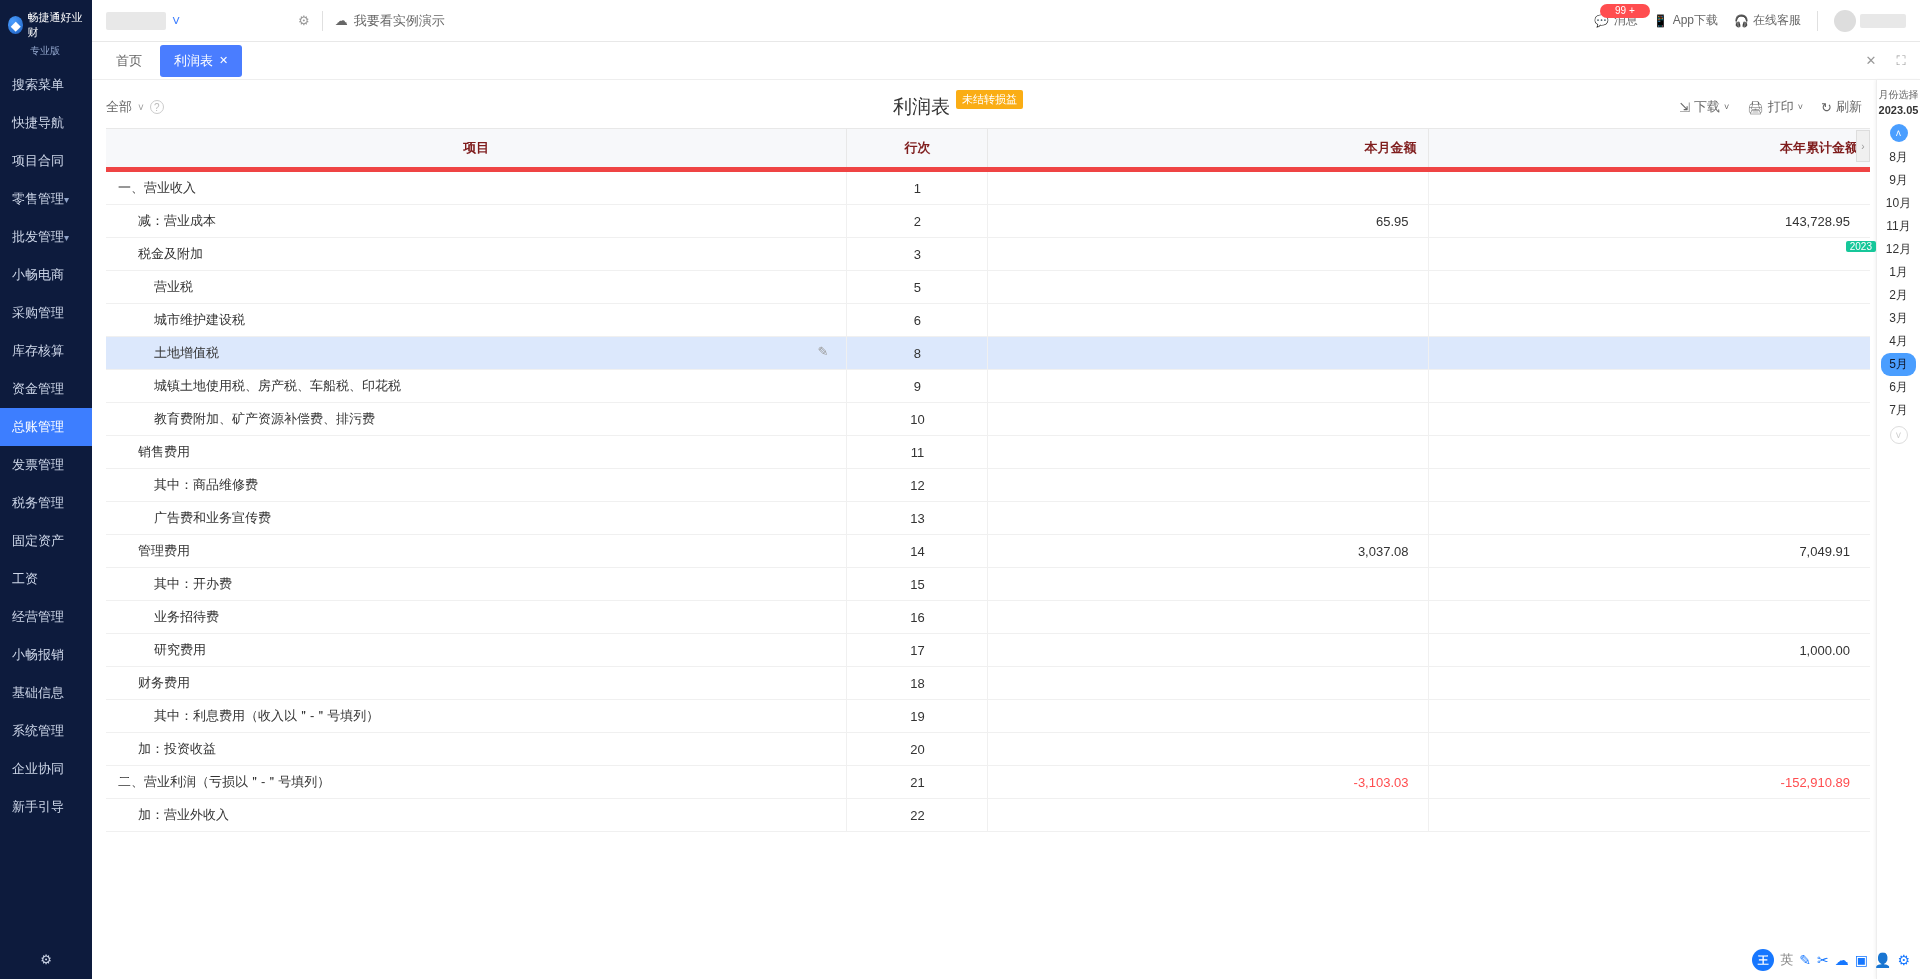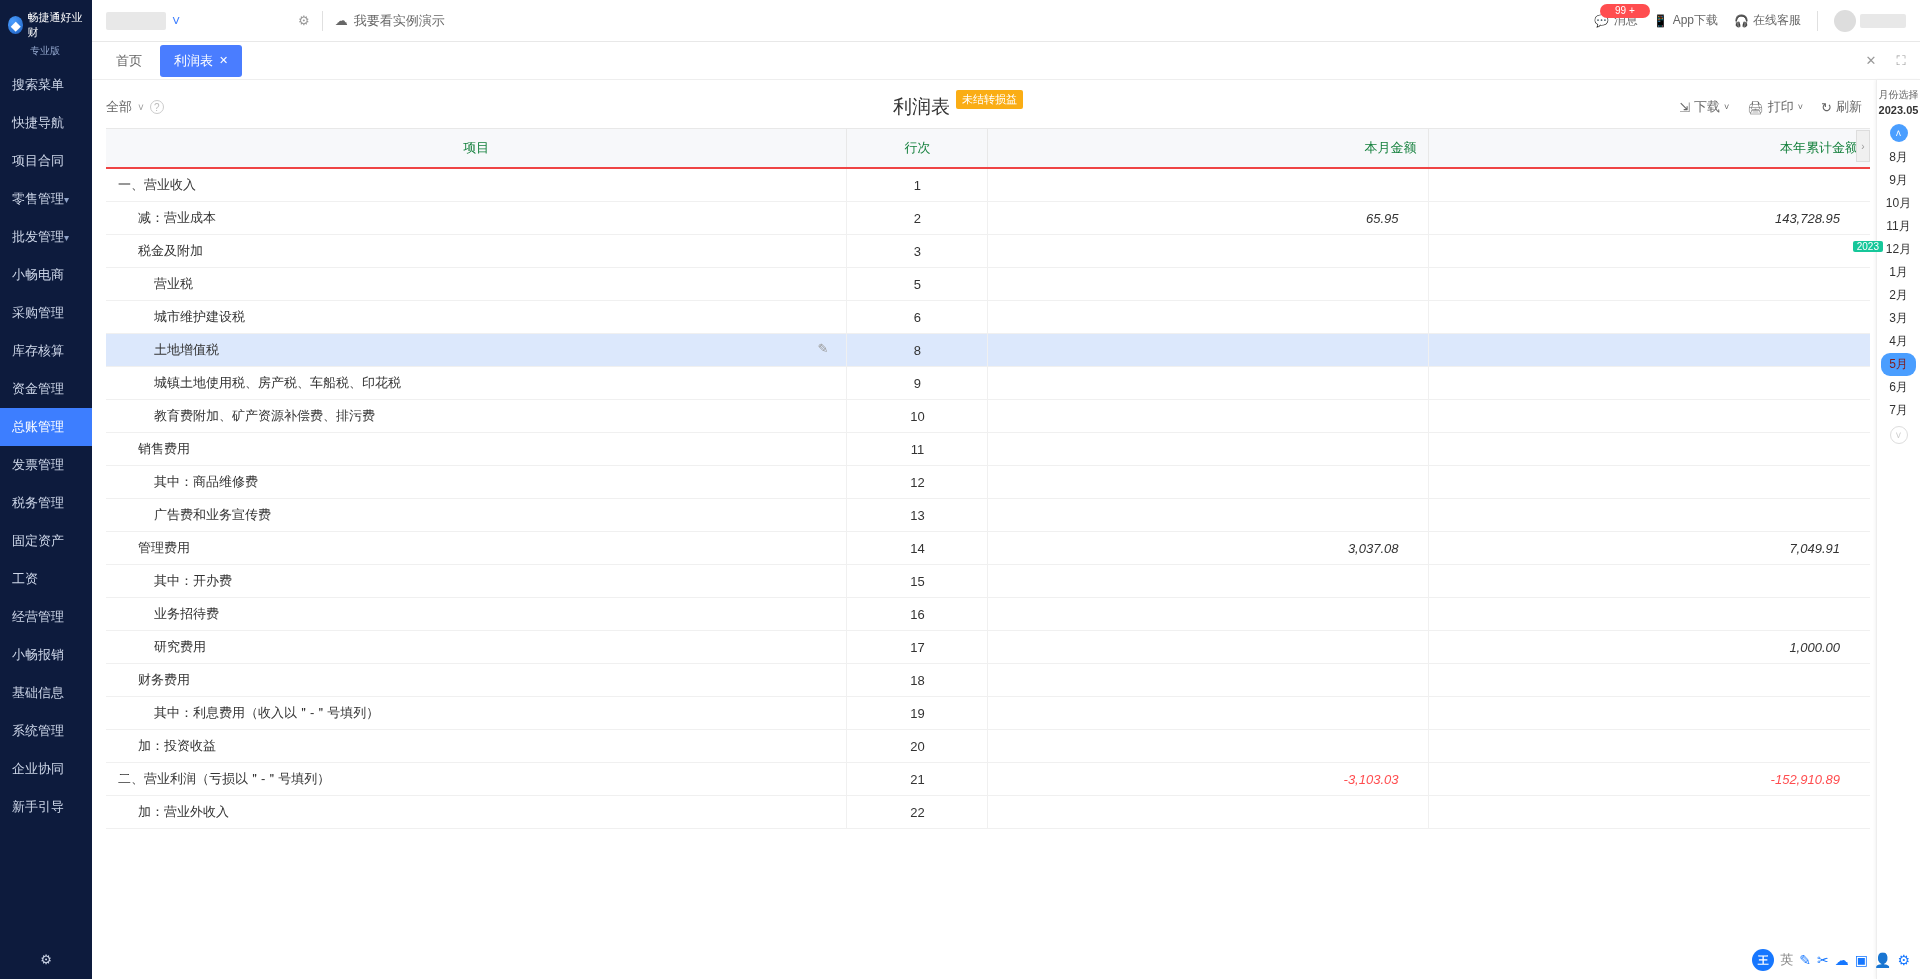--- a/index.html
+++ b/index.html
@@ -49,46 +49,46 @@
 .help-icon { width: 14px; height: 14px; border: 1px solid #ccc; border-radius: 50%; color: #bbb; font-size: 10px; display: flex; align-items: center; justify-content: center; }
 .title-area { flex: 1; text-align: center; position: relative; }
 .report-title { font-size: 19px; font-weight: 500; color: #333; display: inline-block; }
 .badge-unsettled { position: absolute; background: #faad14; color: #fff; font-size: 11px; padding: 2px 6px; border-radius: 2px; margin-left: 6px; top: -4px; }
 .action-btns { display: flex; gap: 18px; color: #666; }
 .action-btn { display: flex; align-items: center; gap: 4px; cursor: pointer; font-size: 13px; }
 
 
 .table-wrap { flex: 1; overflow: auto; border-top: 1px solid #e8e8e8; }
 table { width: 100%; border-collapse: collapse; }
-th { background: #f7f8fa; padding: 10px 12px; font-weight: 400; border-bottom: 2px solid #ef4444; border-right: 1px solid #e8e8e8; font-size: 13px; color: #15803d; }
+th { background: #f7f8fa; padding: 10px 12px; font-weight: 700; border-bottom: 5px solid #ef4444; border-right: 1px solid #e8e8e8; font-size: 13px; color: #7f1d1d; }
 th:last-child { border-right: none; }
 td { padding: 7px 12px; border-bottom: 1px solid #f0f0f0; border-right: 1px solid #f0f0f0; font-size: 13px; }
 td:last-child { border-right: none; }
 .col-item { width: 42%; }
 .col-row { width: 8%; text-align: center; }
 .col-month { width: 25%; text-align: right; }
 .col-year { width: 25%; text-align: right; }
-td.num { text-align: right; padding-right: 30px; font-style: italic; }
+td.num { text-align: right; padding-right: 20px; }
 td.center { text-align: center; }
 td.neg { color: #ff4d4f; }
 tr.highlight td { background: #dce8fc; }
 .indent-0 { padding-left: 12px; }
 .indent-1 { padding-left: 32px; }
 .indent-2 { padding-left: 48px; }
 .edit-icon { float: right; color: #999; margin-right: 6px; }
 .expand-handle { position: absolute; right: 0; top: 0; width: 14px; height: 32px; background: #f0f0f0; border: 1px solid #ddd; display: flex; align-items: center; justify-content: center; cursor: pointer; font-size: 10px; color: #999; }
 
 
 .month-panel { width: 44px; background: #fff; border-left: 1px solid #eee; display: flex; flex-direction: column; align-items: center; padding-top: 8px; font-size: 11px; flex-shrink: 0; box-shadow: -1px 0 3px rgba(0,0,0,0.05); }
 .month-label { color: #666; font-size: 10px; }
 .month-current { font-weight: bold; margin: 2px 0 8px; }
 .month-nav-up { width: 18px; height: 18px; background: #4a9eff; border-radius: 50%; color: #fff; display: flex; align-items: center; justify-content: center; cursor: pointer; font-size: 10px; margin-bottom: 4px; }
 .month-item { padding: 3px 0; cursor: pointer; color: #333; width: 100%; text-align: center; font-weight: 500; position: relative; font-size: 12px; }
-.month-item.selected { background: #4a9eff; color: #7f1d1d; border-radius: 9px; margin: 0 4px; width: calc(100% - 8px); }
-.year-marker { position: absolute; right: 37px; background: #16c79a; color: #fff; font-size: 10px; padding: 0 4px; border-radius: 2px; }
+.month-item.selected { background: #4a9eff; color: #0f172a; border-radius: 9px; margin: 0 4px; width: calc(100% - 8px); }
+.year-marker { position: absolute; right: 44px; background: #16c79a; color: #fff; font-size: 10px; padding: 0 4px; border-radius: 2px; }
 .month-nav-down { width: 18px; height: 18px; border: 1px solid #ddd; border-radius: 50%; color: #ccc; display: flex; align-items: center; justify-content: center; cursor: pointer; font-size: 10px; margin-top: 4px; }
 
 
 .dock { position: fixed; bottom: 8px; right: 10px; display: flex; gap: 6px; align-items: center; }
 .dock-wang { width: 22px; height: 22px; background: #1677ff; border-radius: 50%; color: #fff; font-size: 11px; display: flex; align-items: center; justify-content: center; font-weight: bold; }
 .dock-item { color: #888; font-size: 13px; cursor: pointer; }
 .dock-icon { color: #1677ff; font-size: 14px; cursor: pointer; }
 </style>
 </head>
 <body>

